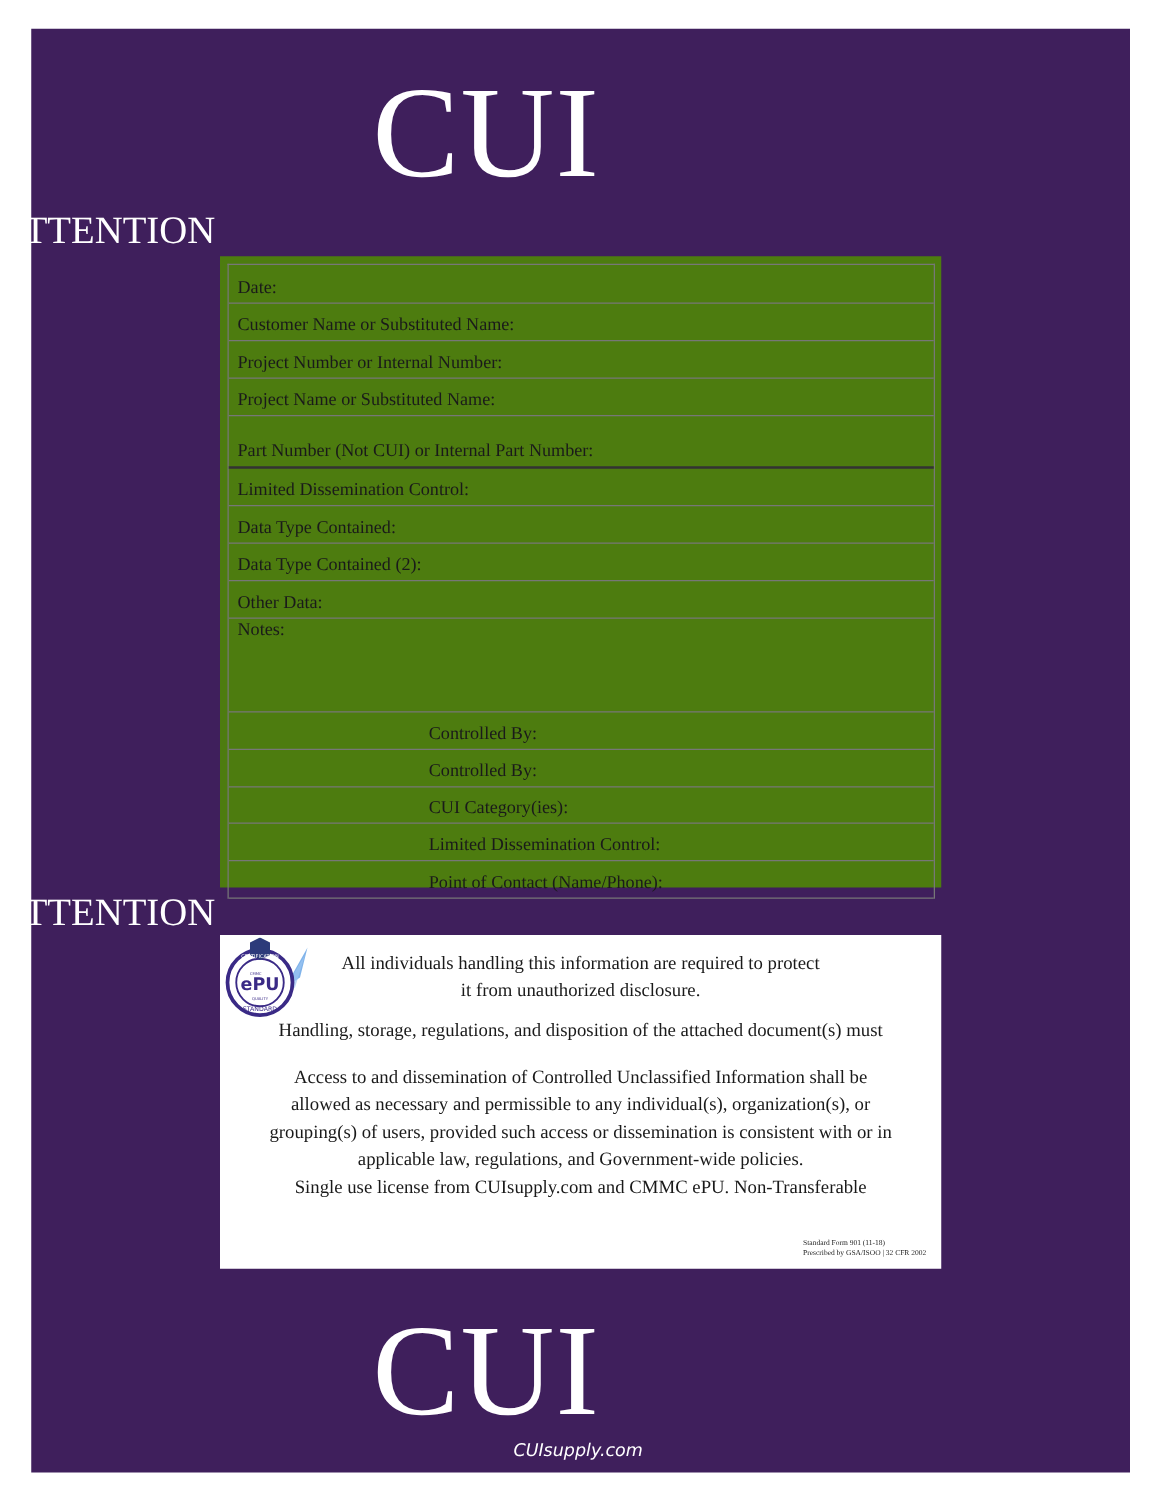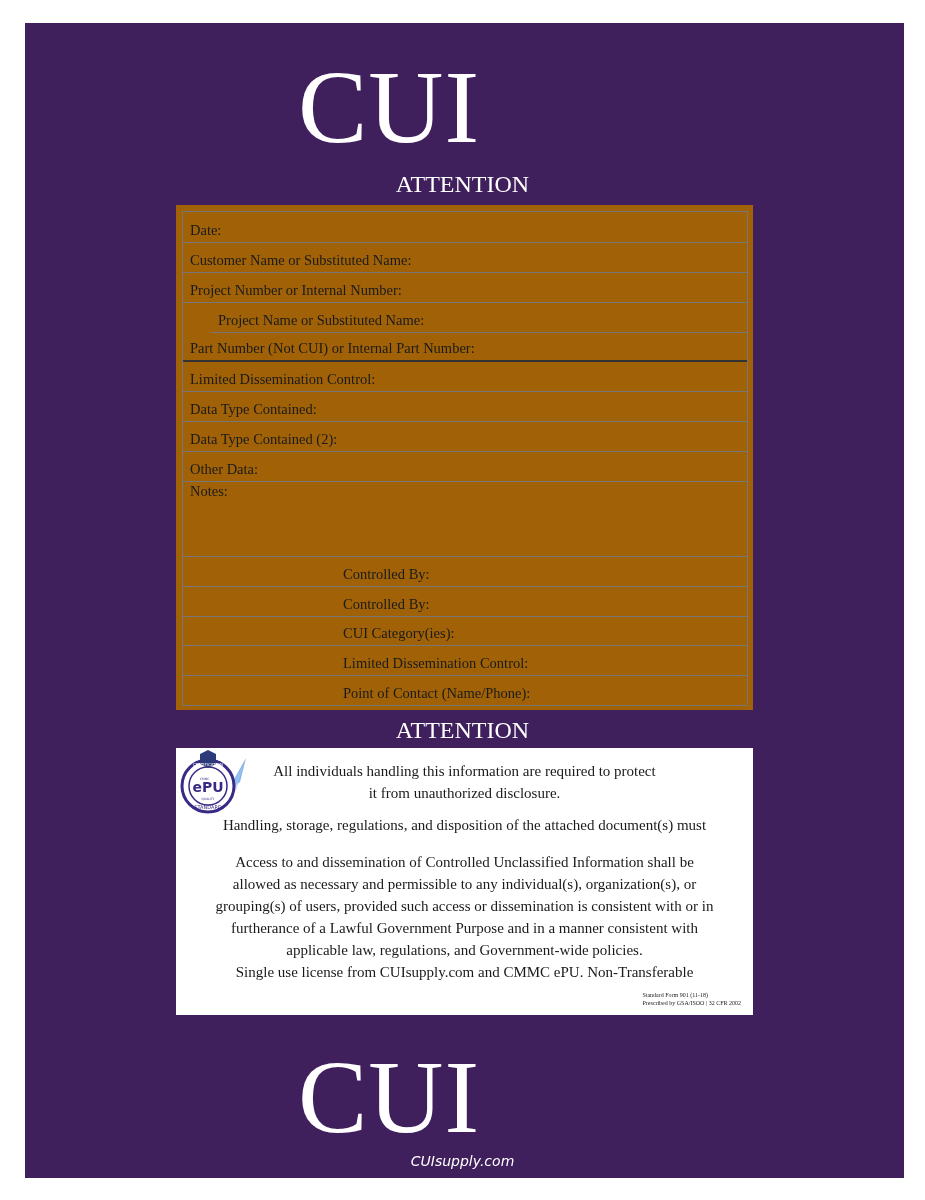--- a/index.html
+++ b/index.html
@@ -9,26 +9,26 @@
     }
     .cover {
       position: absolute; left: 25px; top: 23px; width: 879px; height: 1155px;
       background: #3f1f5c;
     }
     .big-title {
       position: absolute; left: 0; width: 778px; text-align: center;
       color: #ffffff; font-size: 104px; line-height: 104px; letter-spacing: 1px;
     }
     .att {
-      position: absolute; left: 0; width: 925px; text-align: center;
-      color: #ffffff; font-size: 24px; line-height: 32px;
+      position: absolute; left: 0; width: 925px; text-align: left;
+      color: #ffffff; font-size: 31px; line-height: 32px;
     }
     .form-box {
       position: absolute; left: 176px; top: 205px; width: 577px; height: 505px;
-      background: #a16207;
+      background: #4d7c0f;
     }
     .form-inner {
       position: absolute; left: 6px; top: 6px; width: 564px;
       border: 1.5px solid #777; border-bottom: none;
     }
     .row {
       position: relative; border-bottom: 1.5px solid #777; box-sizing: border-box;
       font-size: 14.5px; color: #1a1a1a; padding-left: 7px;
     }
     .row span { position: absolute; bottom: 3px; left: 7px; white-space: nowrap; }
@@ -63,24 +63,24 @@
   <div class="form-inner">
     <div class="row" style="height:31px;">
         <span>Date:</span>
       </div>
     <div class="row" style="height:30px;">
         <span>Customer Name or Substituted Name:</span>
       </div>
     <div class="row" style="height:30px;">
         <span>Project Number or Internal Number:</span>
       </div>
-    <div class="row" style="height:30px;margin-left:28px;">
+    <div class="row" style="height:30px;">
         <span>Project Name or Substituted Name:</span>
       </div>
-    <div class="row thick" style="height:29px;">
+    <div class="row thick" style="height:29px;margin-top:13px;">
         <span>Part Number (Not CUI) or Internal Part Number:</span>
       </div>
     <div class="row" style="height:30px;">
         <span>Limited Dissemination Control:</span>
       </div>
     <div class="row" style="height:30px;">
         <span>Data Type Contained:</span>
       </div>
     <div class="row" style="height:30px;">
         <span>Data Type Contained (2):</span>
@@ -129,21 +129,20 @@
     <div>All individuals handling this information are required to protect</div>
     <div>it from unauthorized disclosure.</div>
   </div>
   <div class="notice-p" style="top:66px;">
     <div>Handling, storage, regulations, and disposition of the attached document(s) must</div>
   </div>
   <div class="notice-p" style="top:103px;">
     <div>Access to and dissemination of Controlled Unclassified Information shall be</div>
     <div>allowed as necessary and permissible to any individual(s), organization(s), or</div>
     <div>grouping(s) of users, provided such access or dissemination is consistent with or in</div>
-    <div>furtherance of a Lawful Government Purpose and in a manner consistent with</div>
     <div>applicable law, regulations, and Government-wide policies.</div>
     <div>Single use license from CUIsupply.com and CMMC ePU. Non-Transferable</div>
   </div>
   <div class="fine">
     <div>Standard Form 901 (11-18)</div>
     <div>Prescribed by GSA/ISOO  | 32 CFR 2002</div>
   </div>
 </div>
 
 <div class="big-title" style="top:1045px;">CUI</div>

